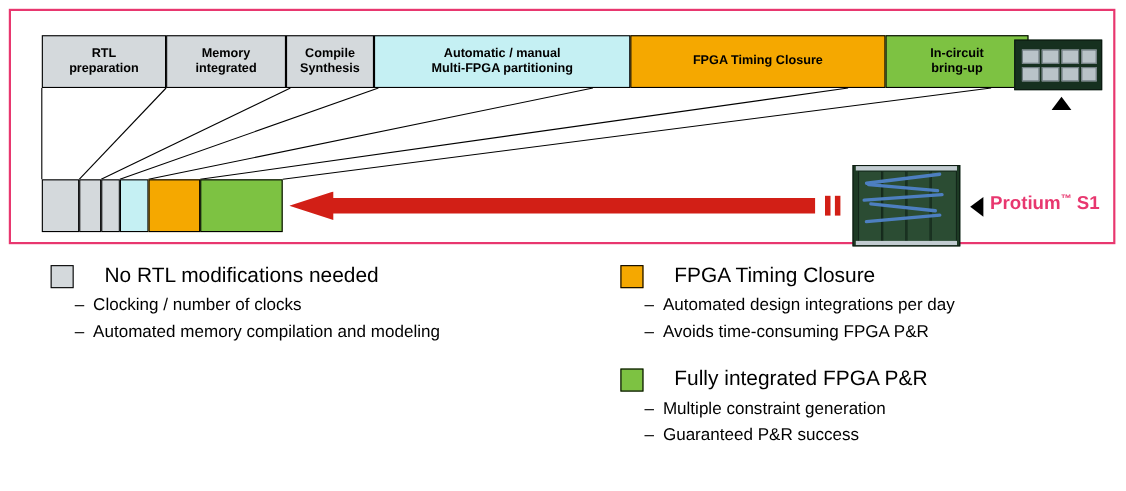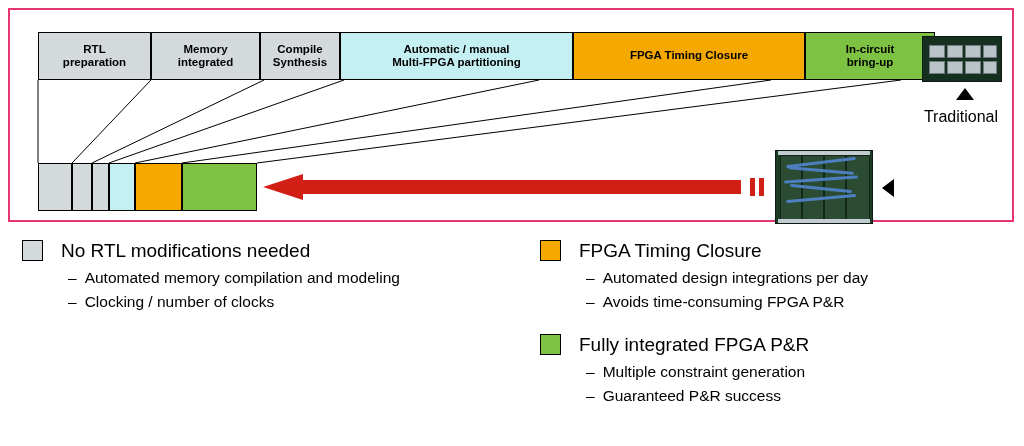--- a/index.html
+++ b/index.html
@@ -176,22 +176,23 @@
   .legend-col {
     position: absolute;
     width: 500px;
   }
   .legend-col.left { left: 22px; }
   .legend-col.right { left: 540px; }
 
   .legend-block { margin-bottom: 20px; }
   .legend-head {
     display: flex;
-    align-items: flex-start;
-    gap: 18px;
+    align-items: center;
+    gap: 28px;
+    margin-left: 24px;
   }
   .swatch {
     width: 21px;
     height: 21px;
     border: 1px solid #000;
     box-sizing: border-box;
     flex: none;
   }
   .legend-title {
     font-size: 19px;
@@ -266,49 +267,52 @@
     <div class="chip" style="left:24px; top:8px;  width:14px; height:11px;"></div>
     <div class="chip" style="left:42px; top:8px;  width:14px; height:11px;"></div>
     <div class="chip" style="left:60px; top:8px;  width:12px; height:11px;"></div>
     <div class="chip" style="left:6px;  top:24px; width:14px; height:11px;"></div>
     <div class="chip" style="left:24px; top:24px; width:14px; height:11px;"></div>
     <div class="chip" style="left:42px; top:24px; width:14px; height:11px;"></div>
     <div class="chip" style="left:60px; top:24px; width:12px; height:11px;"></div>
   </div>
 
   <div class="up-triangle"></div>
-  <div class="label-traditional">Traditional</div>
 
   <div class="board-big">
     <div class="panel" style="left:4px;  top:4px;  width:20px; height:64px;"></div>
     <div class="panel" style="left:26px; top:4px;  width:20px; height:64px;"></div>
     <div class="panel" style="left:48px; top:4px;  width:20px; height:64px;"></div>
     <div class="panel" style="left:70px; top:4px;  width:22px; height:64px;"></div>
     <div class="rail" style="left:2px; top:0px;  width:92px; height:4px;"></div>
     <div class="rail" style="left:2px; top:68px; width:92px; height:4px;"></div>
     <div class="wire" style="left:10px; top:10px; width:70px; height:3px; transform:rotate(-7deg);"></div>
     <div class="wire" style="left:12px; top:18px; width:66px; height:3px; transform:rotate(5deg);"></div>
     <div class="wire" style="left:8px;  top:27px; width:74px; height:3px; transform:rotate(-4deg);"></div>
     <div class="wire" style="left:14px; top:36px; width:62px; height:3px; transform:rotate(6deg);"></div>
     <div class="wire" style="left:10px; top:46px; width:70px; height:3px; transform:rotate(-5deg);"></div>
   </div>
 
   <div class="left-triangle"></div>
+  <div class="label-protium">
+    <span>Protium</span><span class="tm">™</span>
+    <span>S1</span>
+  </div>
 </div>
 
 <div id="legend">
   <div class="legend-col left" id="legend-left">
       <div class="legend-block">
         <div class="legend-head">
           <div class="swatch" style="background: rgb(212, 217, 220);"></div>
           <div class="legend-title">No RTL modifications needed</div>
         </div>
         <div class="bullets">
+          <div class="bullet"><span class="dash">–</span><span>Clocking / number of clocks</span></div>
           <div class="bullet"><span class="dash">–</span><span>Automated memory compilation and modeling</span></div>
-          <div class="bullet"><span class="dash">–</span><span>Clocking / number of clocks</span></div>
         </div>
       </div>
     </div>
   <div class="legend-col right" id="legend-right">
       <div class="legend-block">
         <div class="legend-head">
           <div class="swatch" style="background: rgb(245, 168, 0);"></div>
           <div class="legend-title">FPGA Timing Closure</div>
         </div>
         <div class="bullets">

